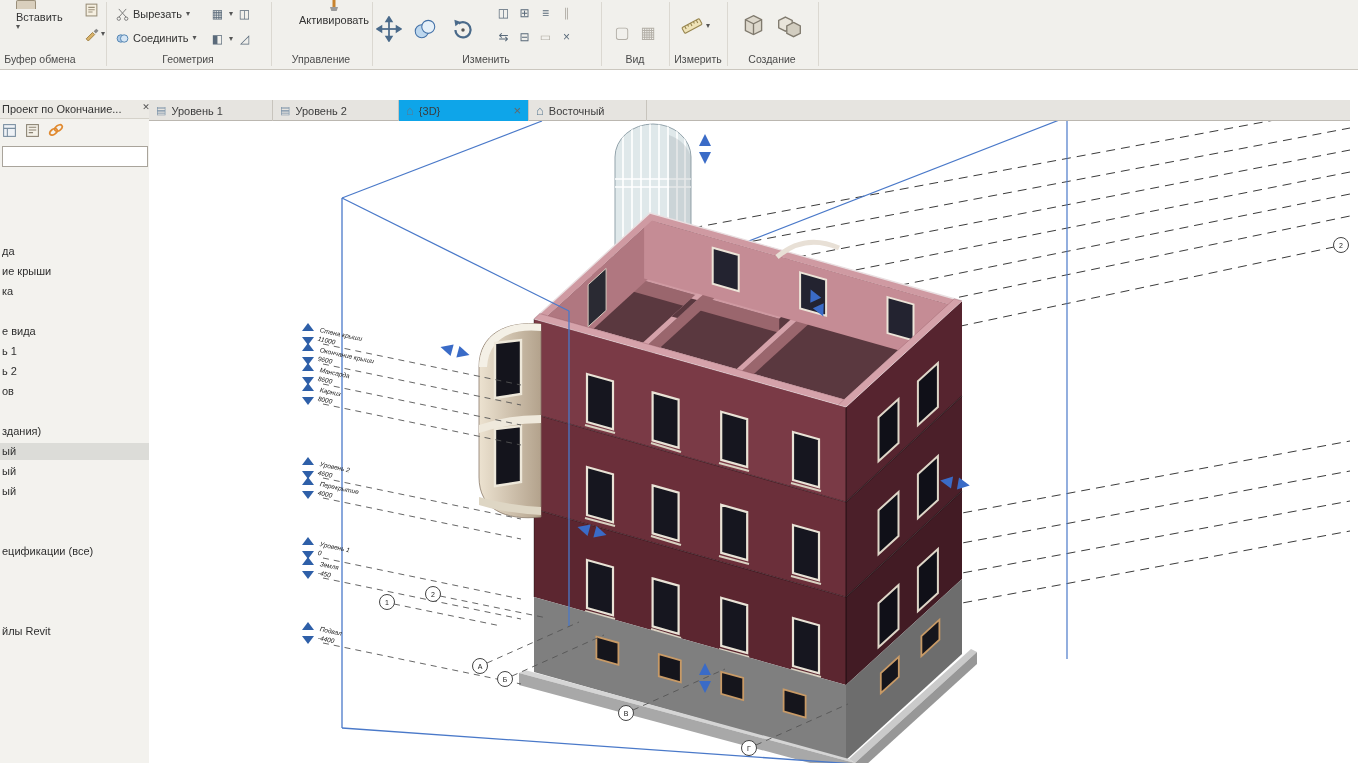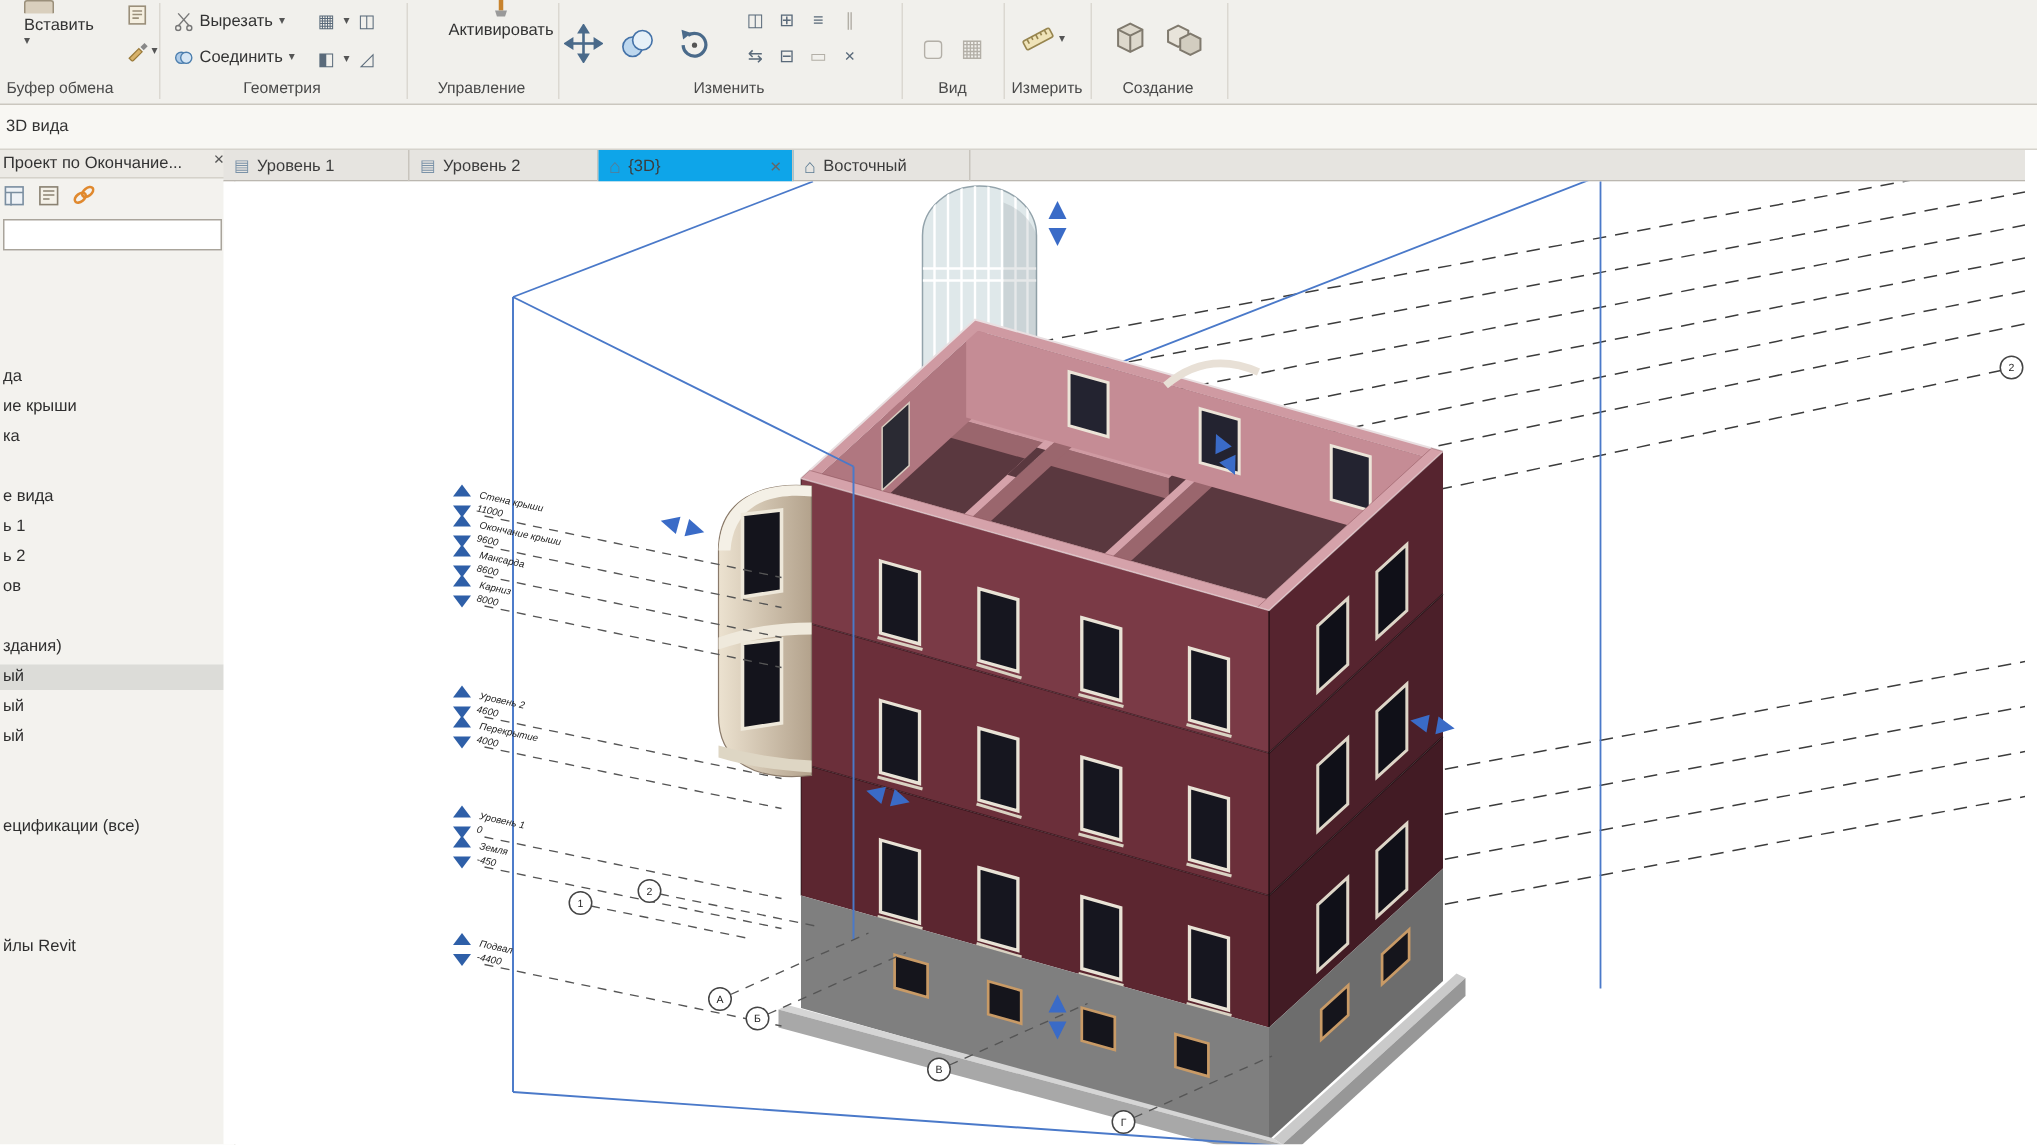--- a/index.html
+++ b/index.html
@@ -190,23 +190,20 @@
         </svg>
     </div>
     <div class="minirow" style="left:776px;top:13px">
       <svg width="27" height="27" viewBox="0 0 20 20">
           <path d="M7,3 12,5.5 12,11 7,13.5 2,11 2,5.5 Z" fill="#e8e4da" stroke="#807a6e"></path>
           <path d="M13,7 18,9.5 18,15 13,17.5 8,15 8,9.5 Z" fill="#d2cdc0" stroke="#807a6e"></path>
         </svg>
     </div>
   </div>
 
-  <div class="optbar">
-    <span>3D вида</span>
-  </div>
 
   <div class="main">
 
     <div class="sidebar">
       <div class="sb-head">Проект по Окончание...</div>
       <div class="sb-close"></div>
       <div class="sb-tools">
         <svg width="15" height="15" viewBox="0 0 14 14">
             <rect x="1.5" y="1.5" width="11" height="11" fill="#eef2f6" stroke="#7a8ea0"></rect>
             <path d="M1.5,5 h11 M5,5 v8" stroke="#7a8ea0" fill="none"></path>

